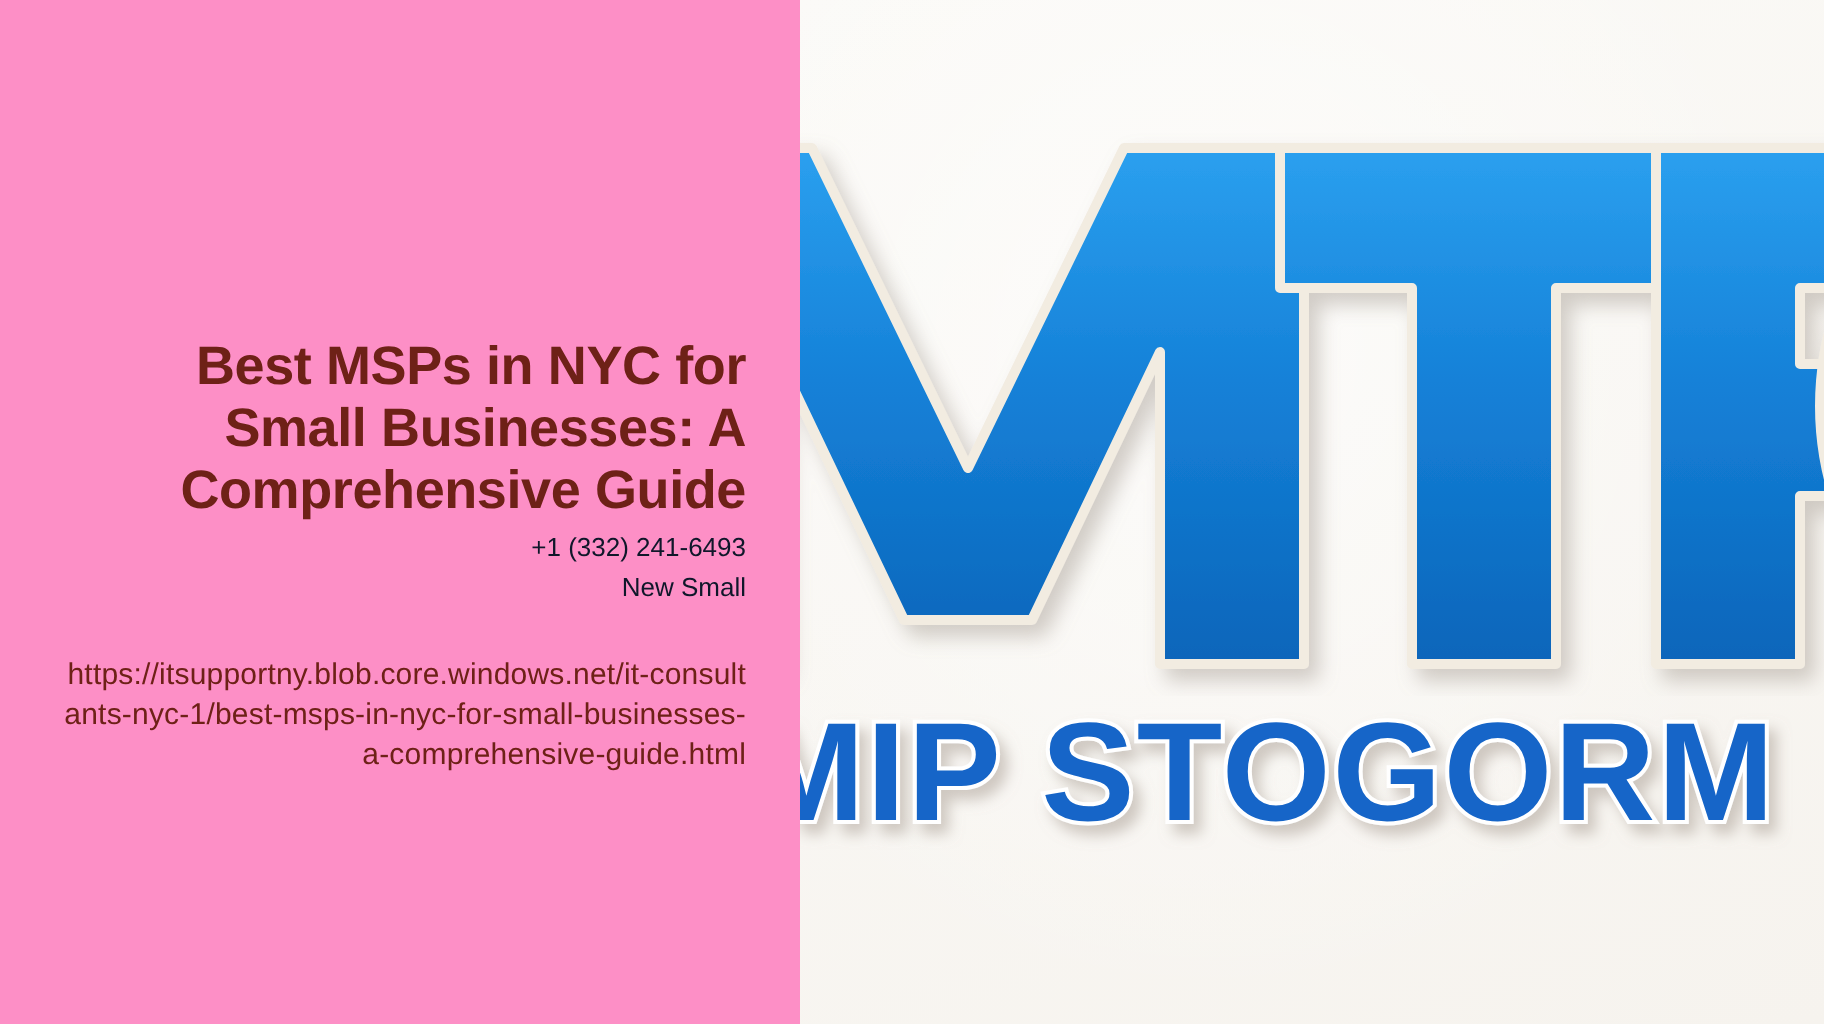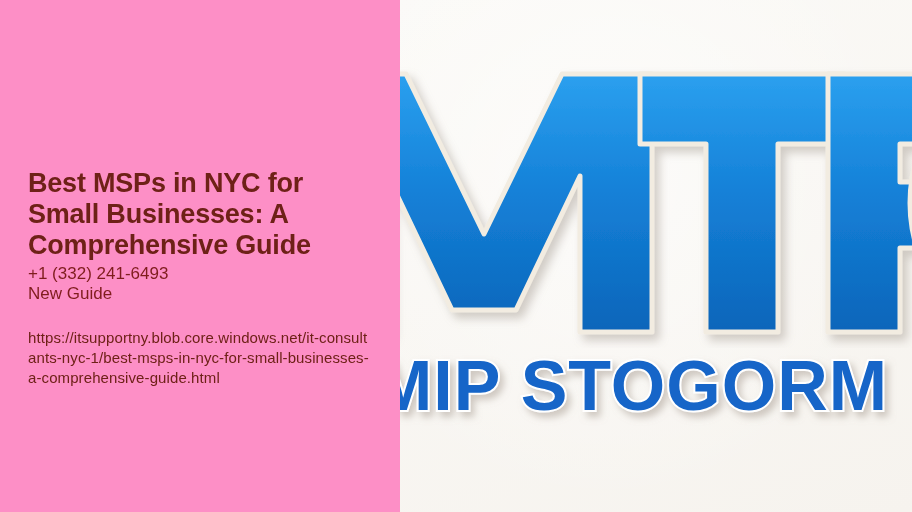--- a/index.html
+++ b/index.html
@@ -23,20 +23,21 @@
   }
 
   
   .info-panel {
     position: relative;
     width: 400px;
     height: 512px;
     flex: 0 0 400px;
     background: #fd8fc6;
     overflow: hidden;
+    text-align: right;
   }
   .info-stack {
     position: absolute;
     left: 28px;
     top: 168px;
     width: 345px;
   }
   .article-title {
     margin: 0;
     font-family: "Liberation Sans", sans-serif;
@@ -54,23 +55,23 @@
     font-weight: 400;
     letter-spacing: 0.2px;
     color: #6e2117;
   }
   .contact-lines {
     margin: 3px 0 0 0;
     padding: 0;
     list-style: none;
   }
   .contact-lines li {
-    font-size: 17px;
+    font-size: 13px;
     line-height: 20px;
-    color: #7f1d1d;
+    color: #0f172a;
     white-space: nowrap;
   }
   .source-url {
     margin-top: 24px;
     font-size: 15px;
     line-height: 20px;
     color: #6e2117;
     word-break: break-all;
     letter-spacing: 0.1px;
   }
@@ -123,21 +124,21 @@
 <div class="poster">
 
   <section class="info-panel">
     <div class="info-stack">
 
       <h1 class="article-title">Best MSPs in NYC for Small Businesses: A Comprehensive Guide</h1>
 
 
       <ul class="contact-lines">
         <li>+1 (332) 241-6493</li>
-        <li>New Guide</li>
+        <li>New Small</li>
       </ul>
 
       <div class="source-url">https://itsupportny.blob.core.windows.net/it-consultants-nyc-1/best-msps-in-nyc-for-small-businesses-a-comprehensive-guide.html</div>
     </div>
   </section>
 
   <section class="logo-panel">
     <div class="logo-art">
 
       <svg class="wordmark-svg" viewBox="0 0 700 290">

